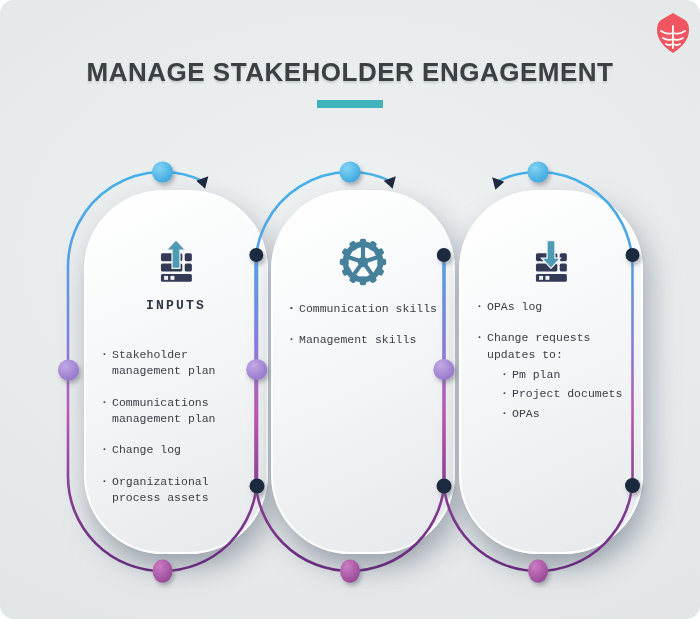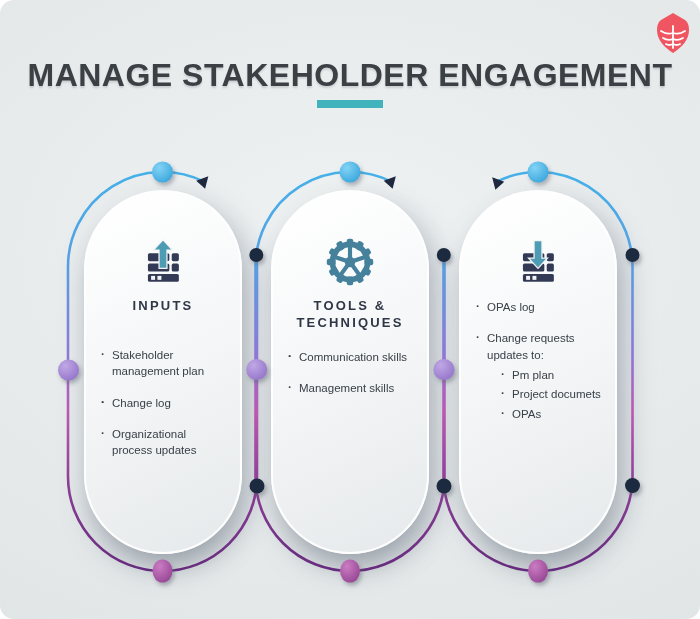--- a/index.html
+++ b/index.html
@@ -2,31 +2,31 @@
 <html><head>
 <meta charset="utf-8">
 <style>
   html,body{margin:0;padding:0;background:#ffffff;width:700px;height:619px;
     font-family:"Liberation Sans","DejaVu Sans",sans-serif;}
   .frame{position:absolute;inset:0;border-radius:14px;overflow:hidden;
     background:radial-gradient(120% 95% at 50% 40%, #eff2f3 0%, #e5e9ea 55%, #dbe1e3 100%);}
   
   .logo{position:absolute;top:13px;right:9px;width:36px;height:40px;}
   h1.title{position:absolute;top:57px;left:0;width:100%;margin:0;text-align:center;
-    font-size:32px;font-weight:bold;letter-spacing:.5px;color:#3b4045;
+    font-size:26px;font-weight:bold;letter-spacing:.5px;color:#3b4045;
     text-shadow:0 2px 2px rgba(60,70,80,.18);}
   .title-bar{position:absolute;top:100px;left:317px;width:66px;height:8px;background:#41b3bd;}
   
   svg.decor{position:absolute;left:0;top:0;z-index:3;pointer-events:none;}
   
-  .card{position:absolute;top:190px;width:158px;height:364px;border-radius:79px;z-index:2;
+  .card{position:absolute;top:190px;width:184px;height:364px;border-radius:79px;z-index:2;
     background:linear-gradient(155deg,#ffffff 5%,#f4f6f7 48%,#e6e9eb 100%);
     border:2px solid rgba(255,255,255,.95);box-sizing:border-box;
     box-shadow:0 18px 28px -6px rgba(105,115,130,.5), 14px 10px 24px rgba(120,130,145,.28);
-    text-align:center;}
+    text-align:center;font-family:Liberation Mono, monospace;}
   .card-1{left:84px;} .card-2{left:271px;} .card-3{left:459px;}
   .card .icon{margin-top:46px;height:48px;display:flex;align-items:center;justify-content:center;}
   .card h2{margin:12px 8px 0 8px;height:36px;font-size:13px;font-weight:bold;
     letter-spacing:2.2px;color:#2f3746;line-height:1.3;display:flex;
     align-items:flex-start;justify-content:center;}
   .card ul{list-style:none;text-align:left;margin:13px 12px 0 15px;padding:0;
     font-size:11.5px;line-height:1.42;color:#3a4048;}
   .card ul li{position:relative;padding-left:11px;margin-bottom:15px;}
   .card ul li .bullet{position:absolute;left:0;top:-1px;font-weight:bold;}
   .card ul.sub{margin:4px 0 0 14px;}
@@ -66,23 +66,23 @@
           <rect x="9" y="44" width="39" height="10" rx="2"></rect>
         </g>
         <rect x="13" y="46.5" width="5" height="5" fill="#f2f4f5"></rect>
         <rect x="21" y="46.5" width="5" height="5" fill="#f2f4f5"></rect>
         <path d="M28,1 L40,14 L33,14 L33,37 L23,37 L23,14 L16,14 Z" fill="#4e9cb4" stroke="#f2f4f5" stroke-width="1.6"></path>
       </svg>
     </div>
     <h2>INPUTS</h2>
     <ul>
         <li><span class="bullet">·</span><span>Stakeholder management plan</span></li>
-        <li><span class="bullet">·</span></li>
+        <li><span class="bullet">·</span><span>Communications management plan</span></li>
         <li><span class="bullet">·</span><span>Change log</span></li>
-        <li><span class="bullet">·</span><span>Organizational process updates</span></li>
+        <li><span class="bullet">·</span><span>Organizational process assets</span></li>
       </ul>
   </section>
 
   <section class="card card-2">
     <div class="icon">
       <svg width="48" height="48" viewBox="-30 -30 60 60">
         <g fill="#46819c">
           <g>
             <rect x="-4" y="-29" width="8" height="11" rx="2.5"></rect>
             <rect x="-4" y="-29" width="8" height="11" rx="2.5" transform="rotate(30)"></rect>
@@ -102,21 +102,20 @@
           <g>
             <rect x="-2.6" y="-20" width="5.2" height="20" rx="2"></rect>
             <rect x="-2.6" y="-20" width="5.2" height="20" rx="2" transform="rotate(72)"></rect>
             <rect x="-2.6" y="-20" width="5.2" height="20" rx="2" transform="rotate(144)"></rect>
             <rect x="-2.6" y="-20" width="5.2" height="20" rx="2" transform="rotate(216)"></rect>
             <rect x="-2.6" y="-20" width="5.2" height="20" rx="2" transform="rotate(288)"></rect>
           </g>
         </g>
       </svg>
     </div>
-    <h2>TOOLS &amp; TECHNIQUES</h2>
     <ul>
         <li><span class="bullet">·</span></li>
         <li><span class="bullet">·</span><span>Communication skills</span></li>
         <li><span class="bullet">·</span><span>Management skills</span></li>
       </ul>
   </section>
 
   <section class="card card-3">
     <div class="icon">
       <svg width="46" height="46" viewBox="0 0 56 58">

